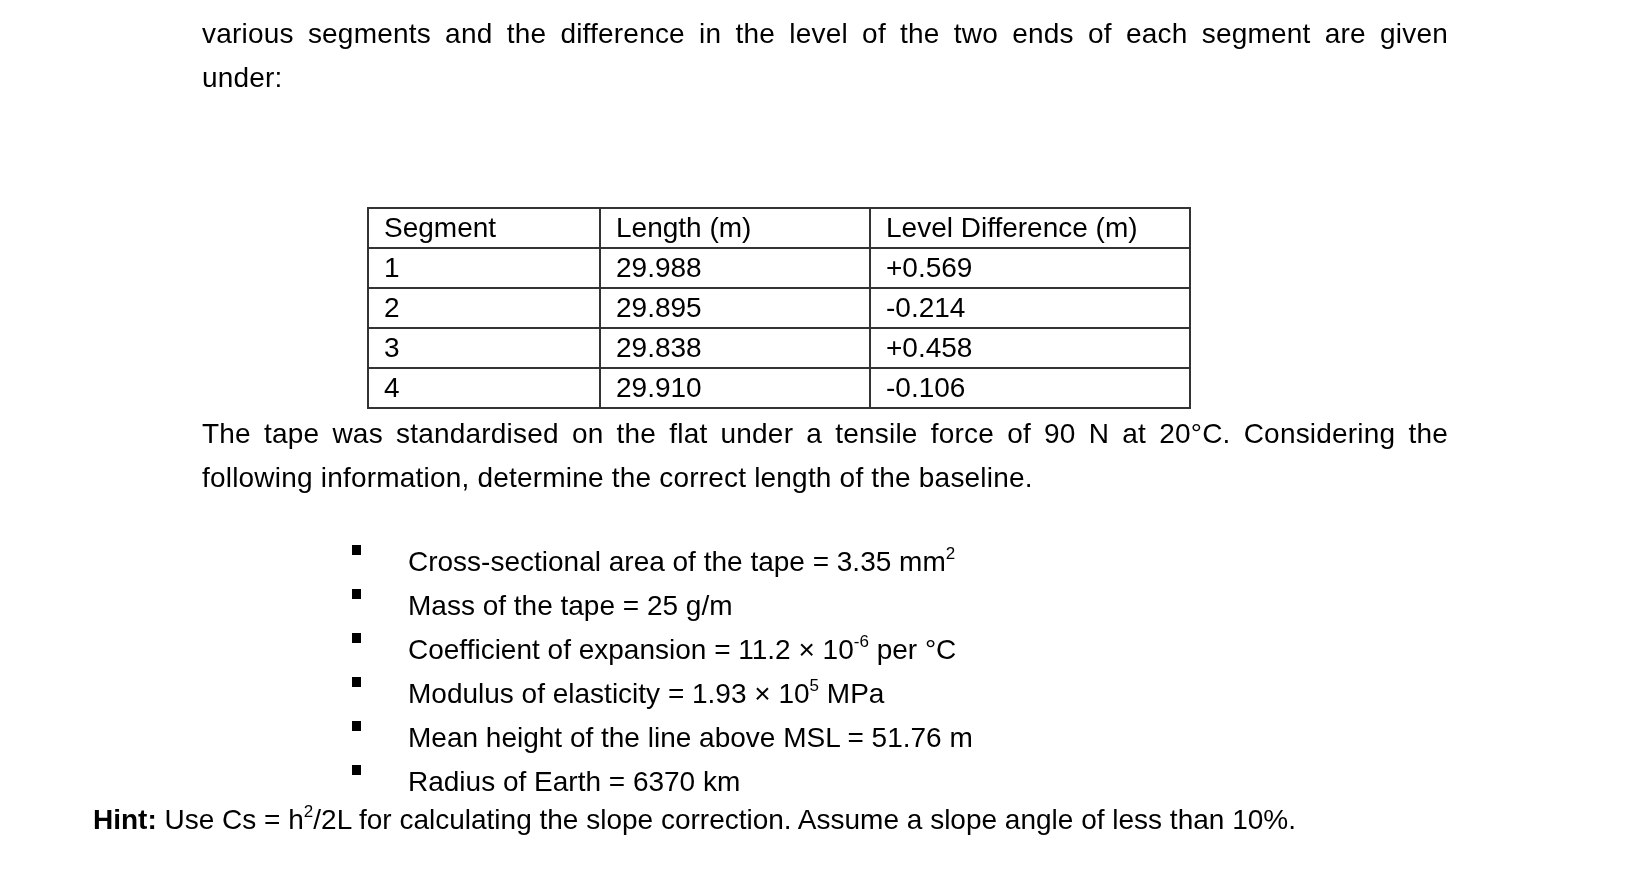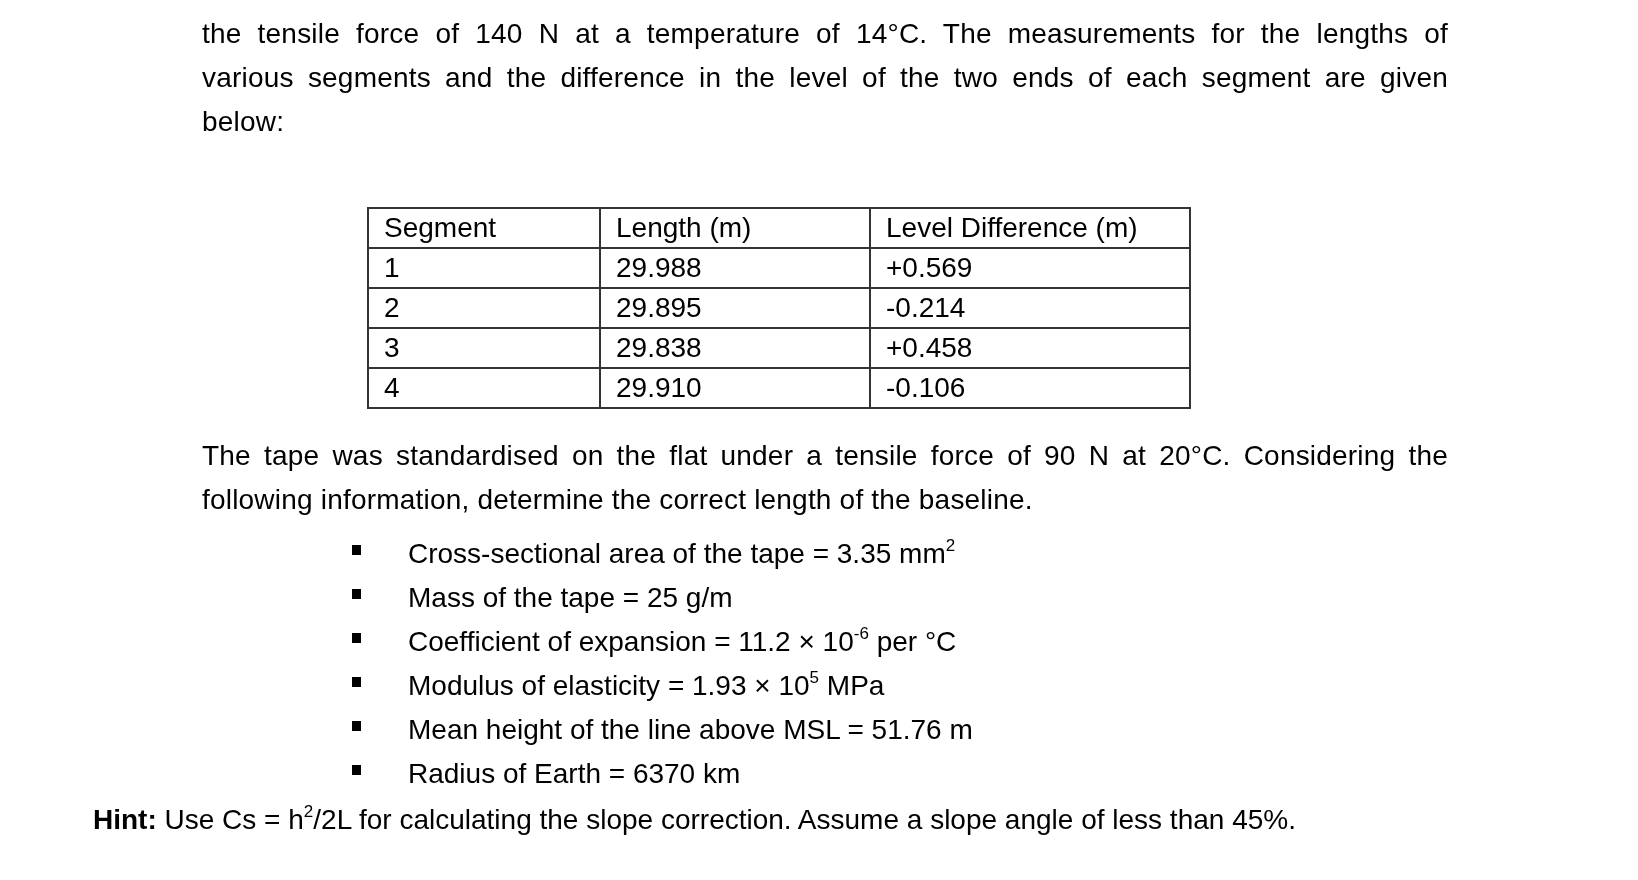--- a/index.html
+++ b/index.html
@@ -3,43 +3,42 @@
 <meta charset="utf-8">
 <style>
   html, body { margin: 0; padding: 0; background: #ffffff; }
   body { width: 1638px; height: 880px; position: relative; overflow: hidden;
          font-family: "Liberation Sans", "DejaVu Sans", sans-serif; color: #000; }
   .para { position: absolute; left: 202px; width: 1246px; font-size: 28px;
           line-height: 44px; text-align: justify; text-align-last: left; letter-spacing: 0.2px; }
   .para .line { display: block; text-align: justify; text-align-last: justify; white-space: nowrap; height: 44px; }
   .para .line.last { text-align-last: left; }
   #p1 { top: 12px; }
-  #p2 { top: 434px; }
+  #p2 { top: 412px; }
   table.data { position: absolute; left: 367px; top: 207px; border-collapse: collapse;
                font-size: 28px; }
   table.data td { border: 2px solid #333; padding: 0 15px; height: 38px; line-height: 38px;
                   vertical-align: middle; }
   table.data td.c1 { width: 200px; margin-top: 25px; }
   table.data td.c2 { width: 238px; }
   table.data td.c3 { width: 288px; }
   ul.bullets { position: absolute; left: 0; top: 528px; margin: 0; padding: 0; list-style: none; }
   ul.bullets li { position: relative; height: 44px; line-height: 44px; font-size: 28px; white-space: nowrap; }
   ul.bullets .bullet { position: absolute; left: 352px; top: 17px; width: 9px; height: 10px; background: #000; }
-  ul.bullets .text { position: absolute; left: 408px; top: 4px; }
+  ul.bullets .text { position: absolute; left: 408px; top: 12px; }
   sup { font-size: 17px; line-height: 0; position: relative; top: -2px; }
   .hint { position: absolute; left: 93px; top: 798px; font-size: 28px; line-height: 44px; white-space: nowrap; }
   .hint b { font-weight: bold; }
 </style>
 </head>
 <body>
 
 <div class="para" id="p1">
-  <span class="line">the tensile force of 140 N at a temperature of 14°C. The measurements for the lengths of</span>
   <span class="line">various segments and the difference in the level of the two ends of each segment are given</span>
-  <span class="line last">below:</span>
+  <span class="line last">under:</span>
 </div>
 
 <table class="data">
   <tbody>
       <tr>
     <td class="c1">Segment</td>
     <td class="c2">Length (m)</td>
     <td class="c3">Level Difference (m)</td>
   </tr>
   <tr>
@@ -91,14 +90,14 @@
     <span class="bullet"></span>
     <span class="text"><span>Mean height of the line above MSL = 51.76 m</span><sup></sup><span></span></span>
   </li>
   <li>
     <span class="bullet"></span>
     <span class="text"><span>Radius of Earth = 6370 km</span><sup></sup><span></span></span>
   </li>
 </ul>
 
 <div class="hint">
-  <b>Hint:</b><span> Use Cs = h</span><sup>2</sup><span>/2L for calculating the slope correction. Assume a slope angle of less than 45%.</span>
+  <b>Hint:</b><span> Use Cs = h</span><sup>2</sup><span>/2L for calculating the slope correction. Assume a slope angle of less than 10%.</span>
 </div>
 
 </body></html>

